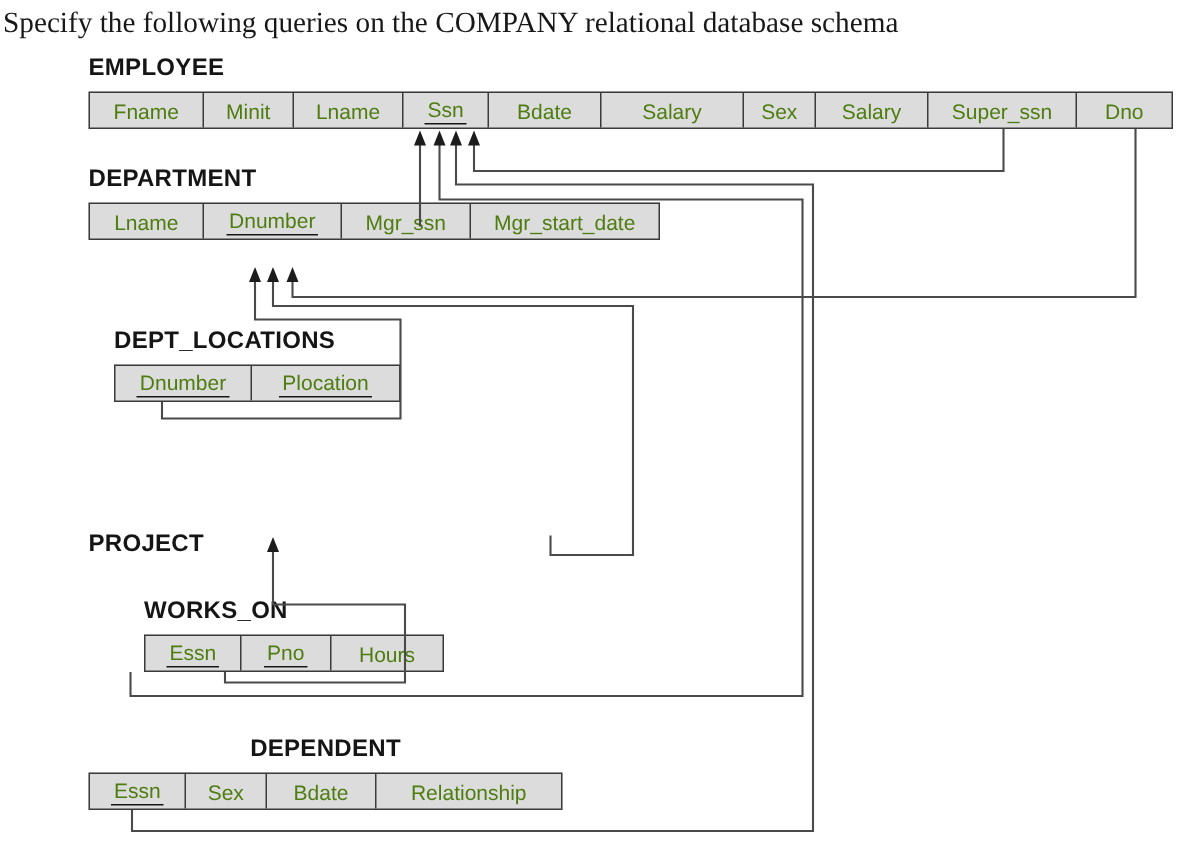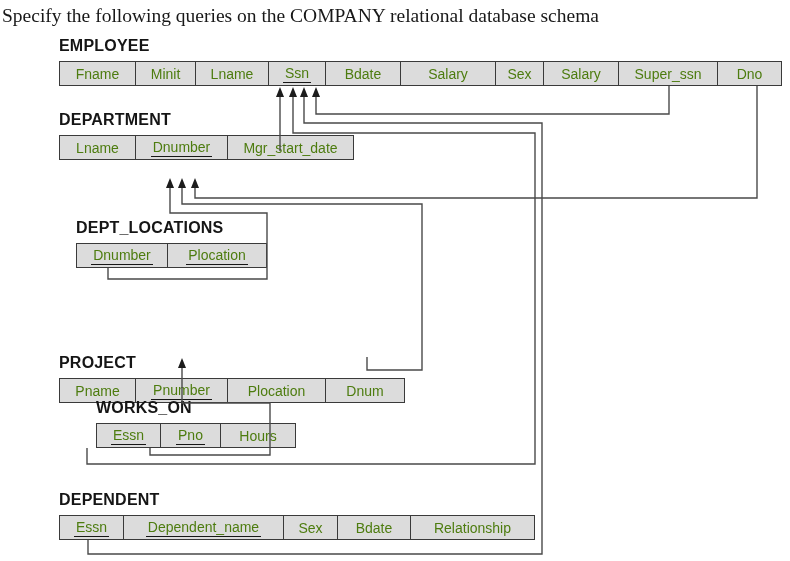--- a/index.html
+++ b/index.html
@@ -79,79 +79,65 @@
 
   <div class="schema-table" style="left:59px; top:112px;">
     <div class="tname">DEPARTMENT</div>
     <div class="trow">
       <div class="cell" style="width:76px">
           <span class="cl">Lname</span>
         </div>
       <div class="cell" style="width:92px">
           <span class="cl pk">Dnumber</span>
         </div>
+      <div class="cell" style="width:86px">
+          <span class="cl">Mgr_ssn</span>
+        </div>
       <div class="cell last" style="width:125px">
           <span class="cl">Mgr_start_date</span>
         </div>
     </div>
   </div>
 
   <div class="schema-table" style="left:76px; top:220px;">
     <div class="tname">DEPT_LOCATIONS</div>
     <div class="trow">
       <div class="cell" style="width:91px">
           <span class="cl pk">Dnumber</span>
         </div>
       <div class="cell last" style="width:98px">
           <span class="cl pk">Plocation</span>
         </div>
     </div>
   </div>
 
   <div class="schema-table" style="left:59px; top:309px;margin-top:46px;">
     <div class="tname">PROJECT</div>
-    <div class="trow">
-      <div class="cell" style="width:76px">
-          <span class="cl">Pname</span>
-        </div>
-      <div class="cell" style="width:92px">
-          <span class="cl pk">Pnumber</span>
-        </div>
-      <div class="cell" style="width:98px">
-          <span class="cl">Plocation</span>
-        </div>
-      <div class="cell last" style="width:78px">
-          <span class="cl">Dnum</span>
-        </div>
-    </div>
   </div>
 
   <div class="schema-table" style="left:59px; top:400px;margin-left:37px;">
     <div class="tname">WORKS_ON</div>
     <div class="trow">
       <div class="cell" style="width:64px">
           <span class="cl pk">Essn</span>
         </div>
       <div class="cell" style="width:60px">
           <span class="cl pk">Pno</span>
         </div>
       <div class="cell last" style="width:74px">
           <span class="cl">Hours</span>
         </div>
     </div>
   </div>
 
-  <div class="schema-table" style="left:59px; top:492px;">
+  <div class="schema-table" style="left:59px; top:492px;text-align:center;">
     <div class="tname">DEPENDENT</div>
     <div class="trow">
       <div class="cell" style="width:64px">
           <span class="cl pk">Essn</span>
-        </div>
-      <div class="cell" style="width:160px">
-          <span class="cl pk">Dependent_name</span>
         </div>
       <div class="cell" style="width:54px">
           <span class="cl">Sex</span>
         </div>
       <div class="cell" style="width:73px">
           <span class="cl">Bdate</span>
         </div>
       <div class="cell last" style="width:123px">
           <span class="cl">Relationship</span>
         </div>

